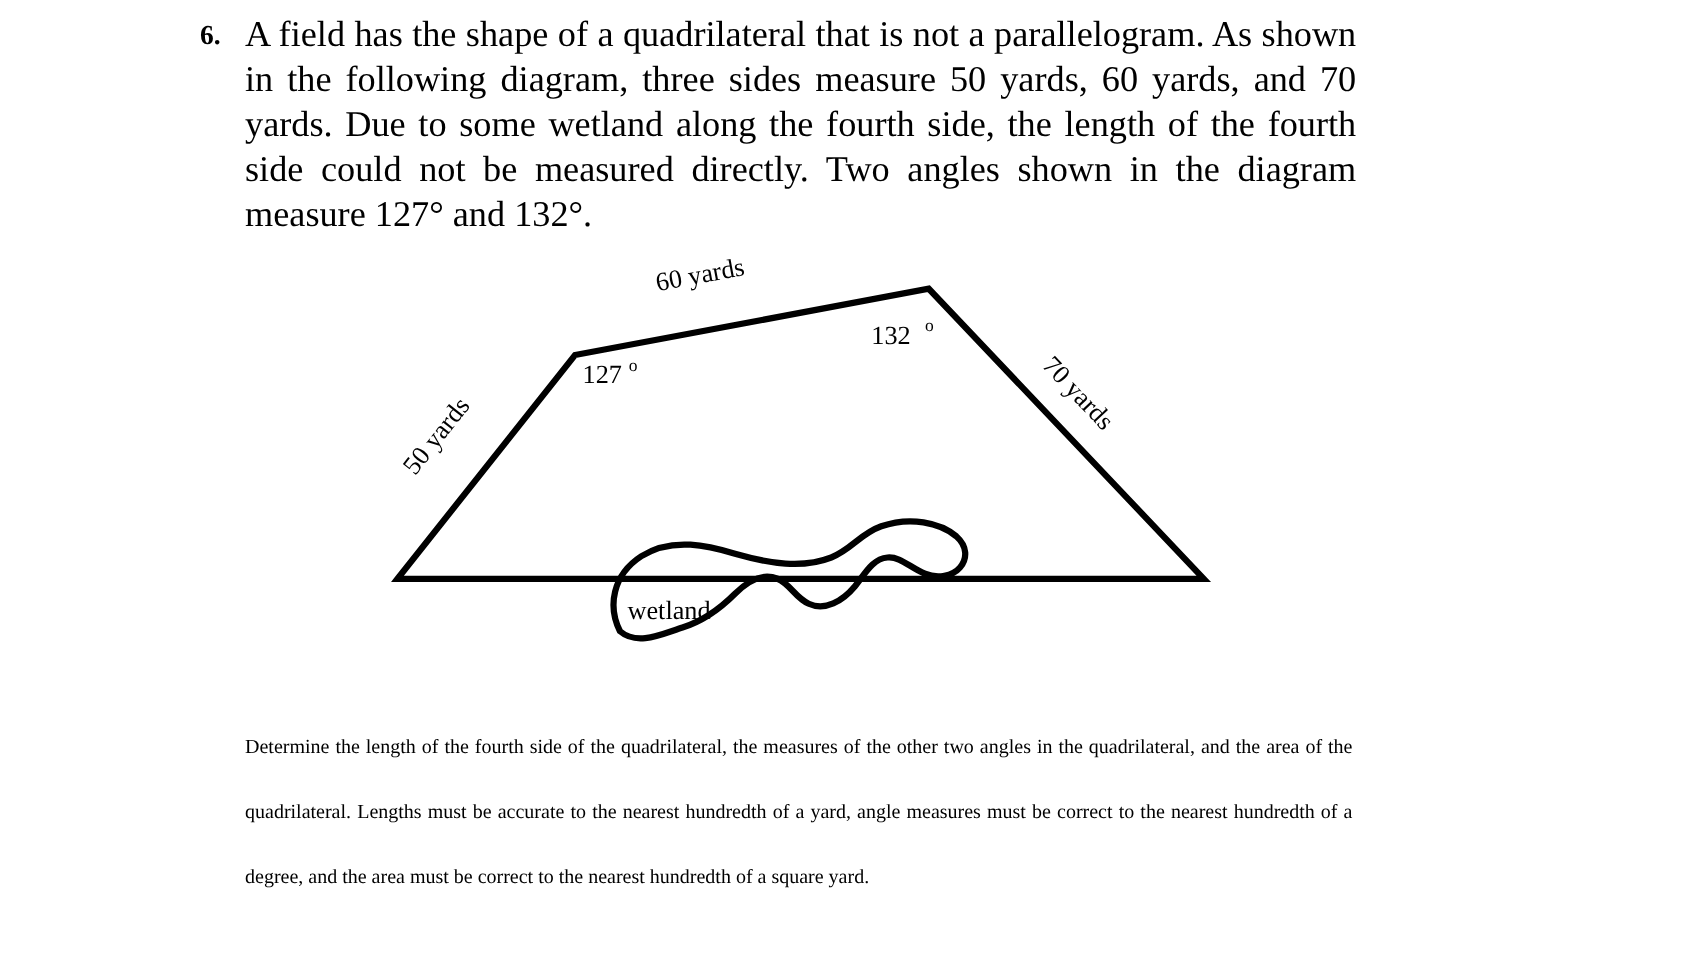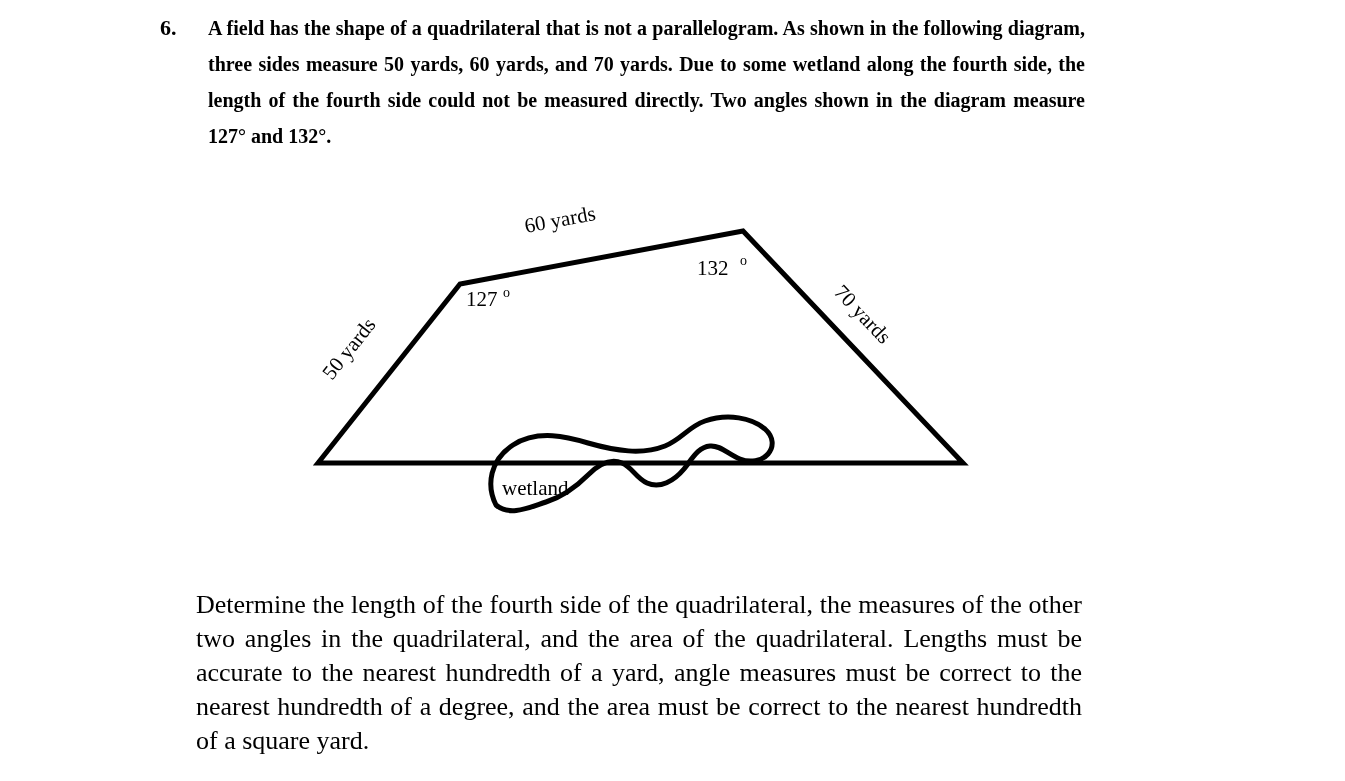--- a/index.html
+++ b/index.html
@@ -27,44 +27,43 @@
   }
   .problem-number {
     position: absolute;
     left: 0;
     top: 0;
     font-weight: bold;
     font-size: 22px;
     line-height: 36px;
   }
   .problem-text {
-    margin-left: 48px;
-    font-size: 20px;
+    margin-left: 36px;
+    font-size: 29px;
     line-height: 36px;
     text-align: justify;
     text-justify: inter-word;
-    font-weight: bold;
   }
   .figure {
     position: absolute;
     left: 300px;
     top: 205px;
     width: 700px;
     height: 340px;
   }
   .figure svg {
     display: block;
   }
   .closing {
     position: absolute;
     left: 196px;
-    top: 588px;
+    top: 572px;
     width: 886px;
-    font-size: 26px;
-    line-height: 34px;
+    font-size: 16px;
+    line-height: 52px;
     text-align: justify;
     text-justify: inter-word;
   }
   .lbl {
     font-family: "Liberation Serif", serif;
     font-size: 21px;
     fill: #000000;
   }
   .lbl-sup {
     font-family: "Liberation Serif", serif;

